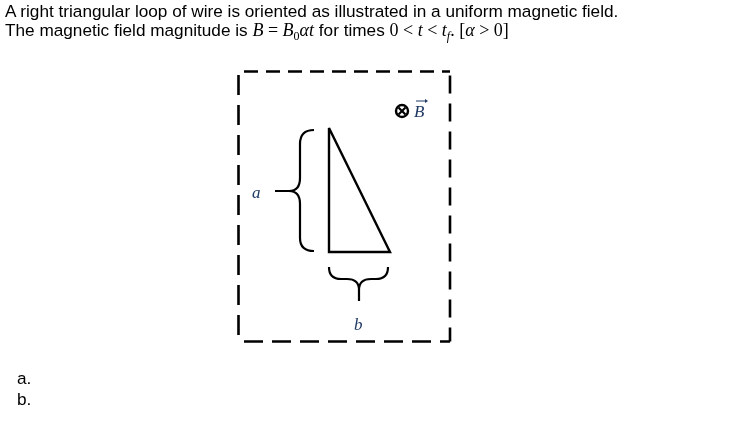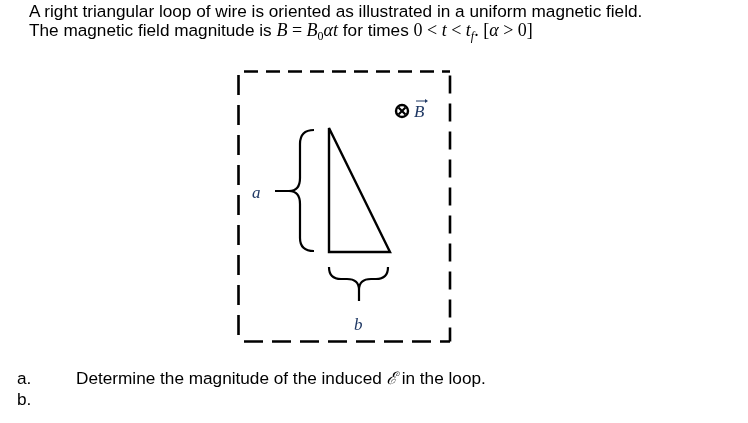--- a/index.html
+++ b/index.html
@@ -10,21 +10,21 @@
     body {
       width: 748px;
       height: 423px;
       position: relative;
       overflow: hidden;
       font-family: "Liberation Sans", sans-serif;
       color: #000000;
     }
     .intro {
       position: absolute;
-      left: 29px;
+      left: 5px;
       top: 2px;
       font-size: 17.2px;
       line-height: 19px;
       white-space: nowrap;
     }
     .intro .line { display: block; }
     .math {
       font-family: "Liberation Serif", serif;
       font-style: italic;
       font-size: 18px;
@@ -102,18 +102,17 @@
   <path d="M 314 130 Q 300 130 300 144 L 300 178 Q 300 191 289 191 L 275 191 M 289 191 Q 300 191 300 204 L 300 238 Q 300 251 314 251" fill="none" stroke="#000" stroke-width="2.2"></path>
   <text class="label-serif" x="252" y="198">a</text>
 
   <path d="M 329 267 Q 329 279 341 279 L 347 279 Q 359 279 359 290 Q 359 279 371 279 L 376 279 Q 388 279 388 267 M 359 290 L 359 301" fill="none" stroke="#000" stroke-width="2.2"></path>
   <text class="label-serif" x="354" y="330">b</text>
 </svg>
 
 <div class="questions">
   <div class="q-row">
     <span class="q-letter">a.</span>
-    <span><span>Determine the magnitude of the induced </span><span class="emf">ℰ</span><span> in the loop.</span></span>
   </div>
   <div class="q-row">
     <span class="q-letter">b.</span>
   </div>
 </div>
 
 </body></html>

